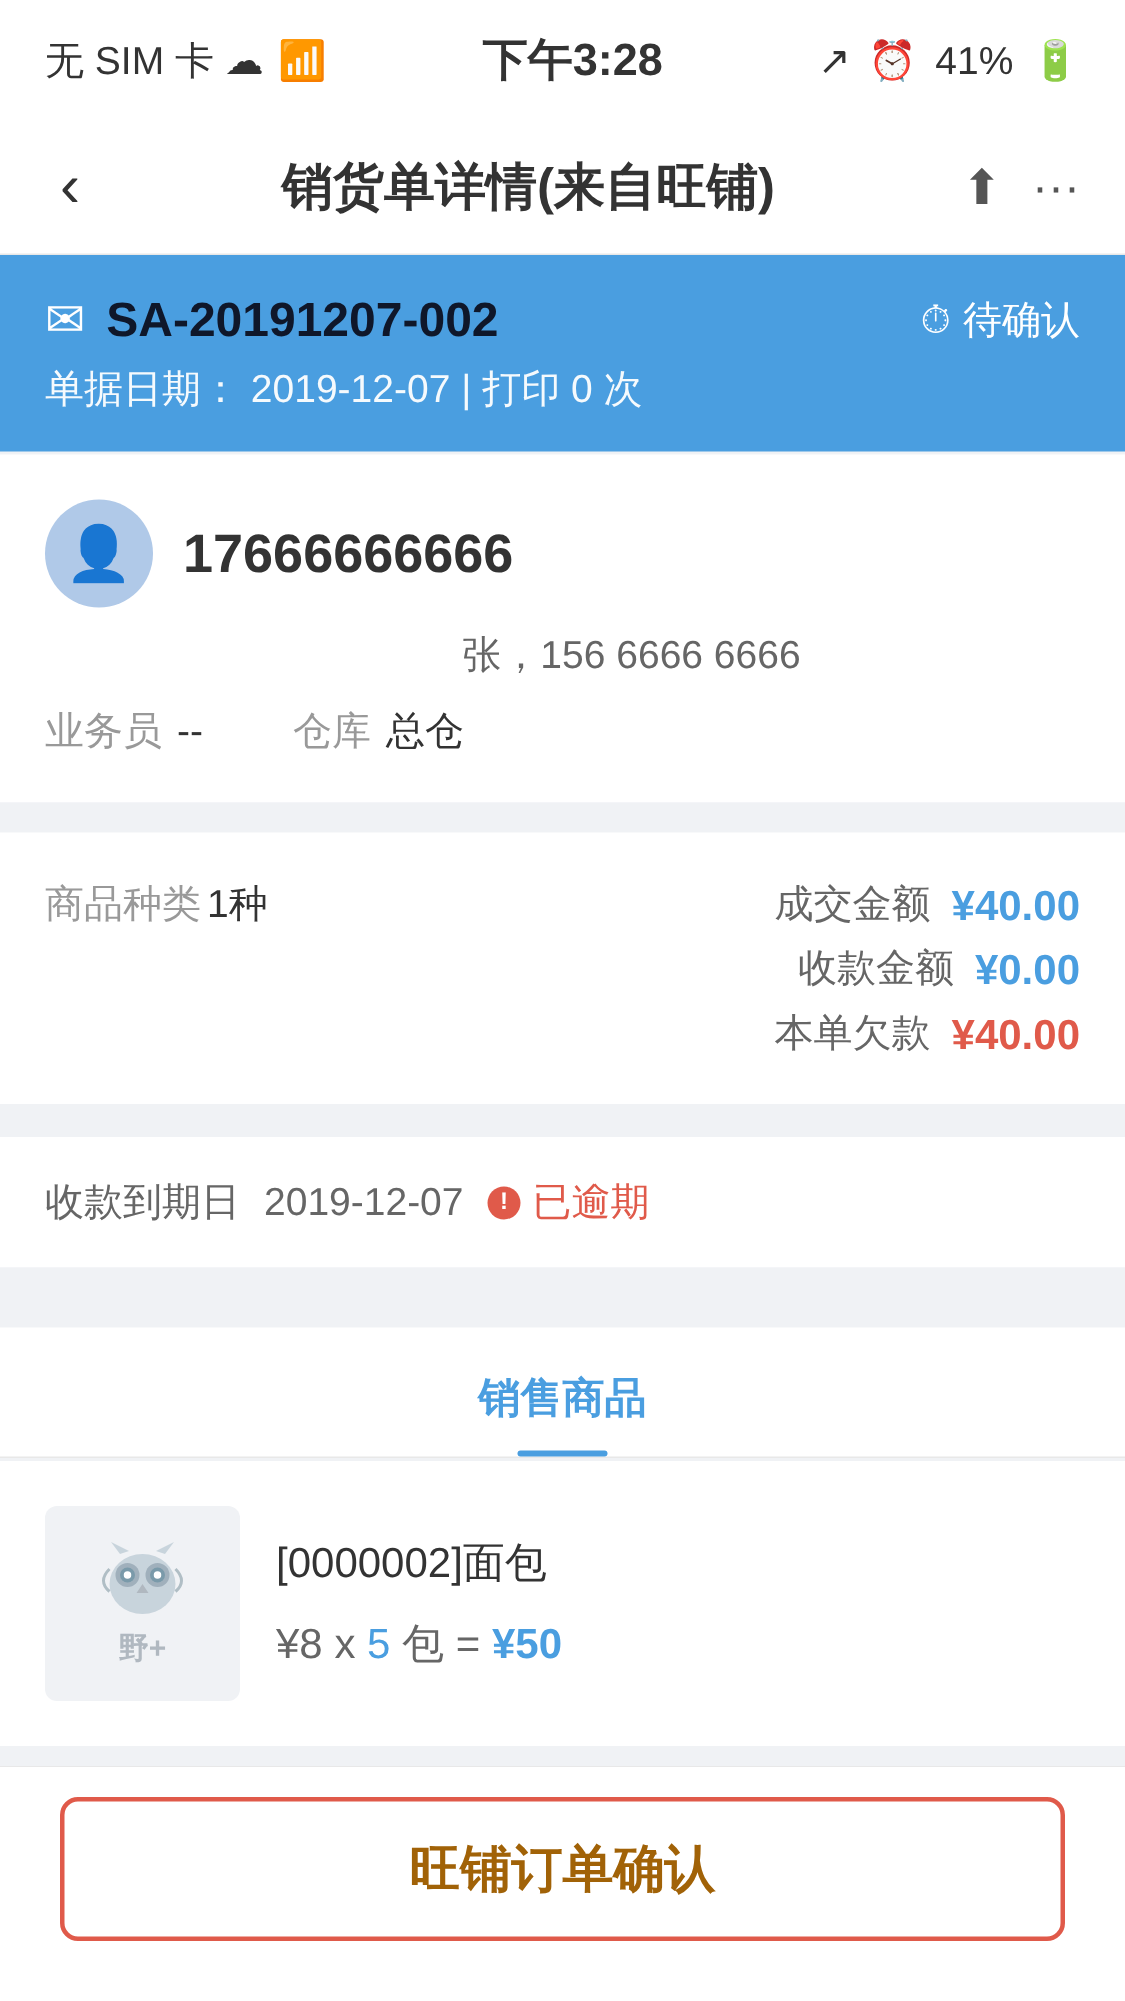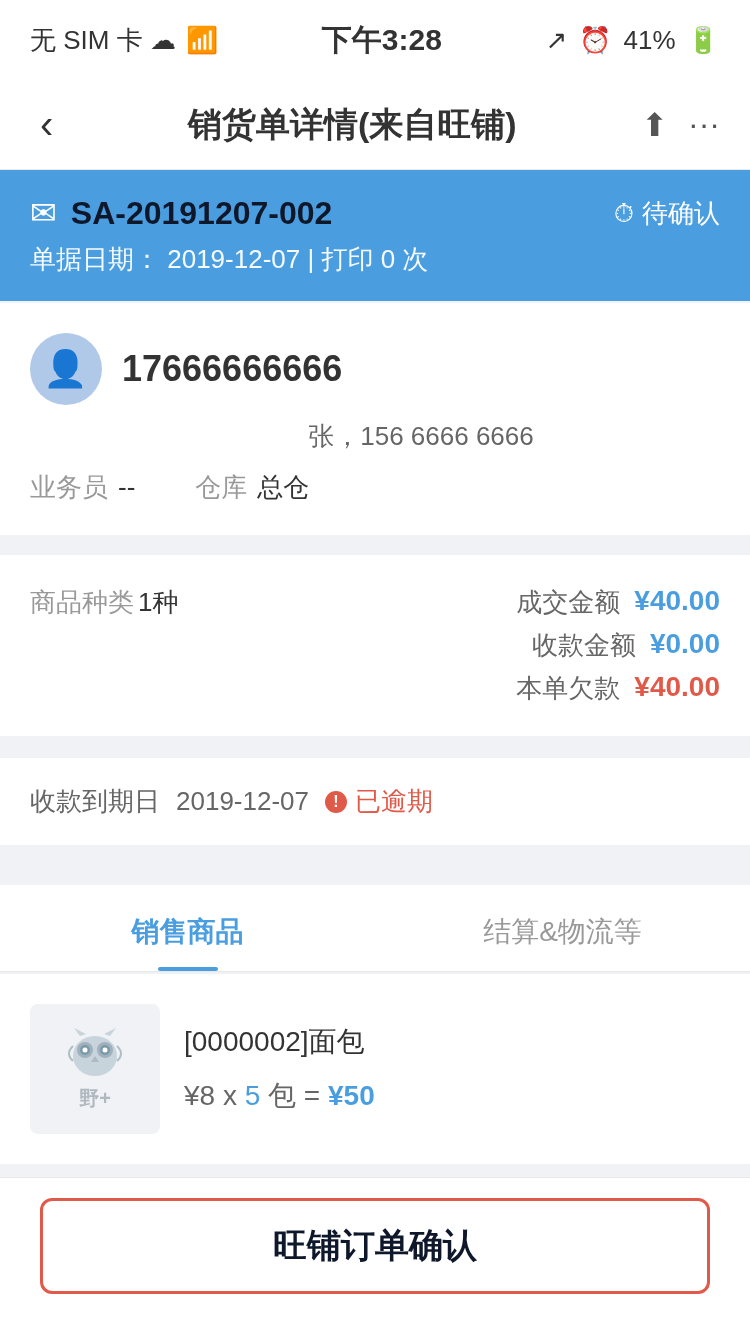--- a/index.html
+++ b/index.html
@@ -201,21 +201,21 @@
       color: #333;
     }
     .summary-right {
       display: flex;
       flex-direction: column;
       align-items: flex-end;
       gap: 8px;
     }
     .summary-amount-row {
       display: flex;
-      align-items: flex-start;
+      align-items: flex-end;
       gap: 14px;
       font-size: 26px;
     }
     .amount-label {
       color: #666;
     }
     .amount-value-blue {
       color: #4a9ee0;
       font-size: 28px;
       font-weight: 600;
@@ -359,21 +359,21 @@
       background: #fff;
       padding: 20px 40px 40px;
       border-top: 1px solid #e8e8e8;
     }
     .confirm-btn {
       width: 100%;
       height: 96px;
       border: 3px solid #e05a4a;
       border-radius: 12px;
       background: #fff;
-      color: #0f172a;
+      color: #a16207;
       font-size: 34px;
       font-weight: 600;
       cursor: pointer;
       display: flex;
       align-items: center;
       justify-content: center;
     }
   </style>
 </head>
 <body>
@@ -474,23 +474,20 @@
     <span>已逾期</span>
   </div>
 </div>
 
 <div class="divider"></div>
 
 <div class="tabs-section">
   <div class="tab-item active">
     <span>销售商品</span>
   </div>
-  <div class="tab-item">
-    <span>结算&amp;物流等</span>
-  </div>
 </div>
 
 <div class="product-section">
   <div class="product-item">
     <div class="product-thumb">
       <div class="product-thumb-inner">
 
         <svg width="70" height="55" viewBox="0 0 70 55" fill="none" xmlns="http://www.w3.org/2000/svg">
 
           <ellipse cx="35" cy="30" rx="22" ry="20" fill="#c8d4dc"></ellipse>

